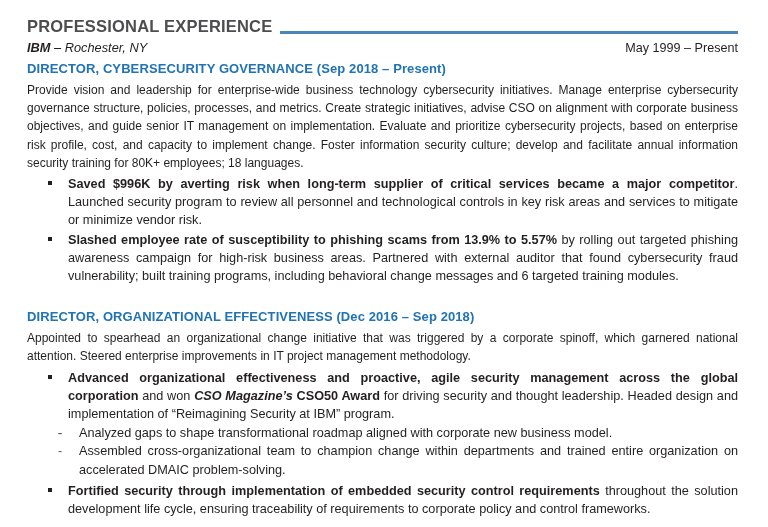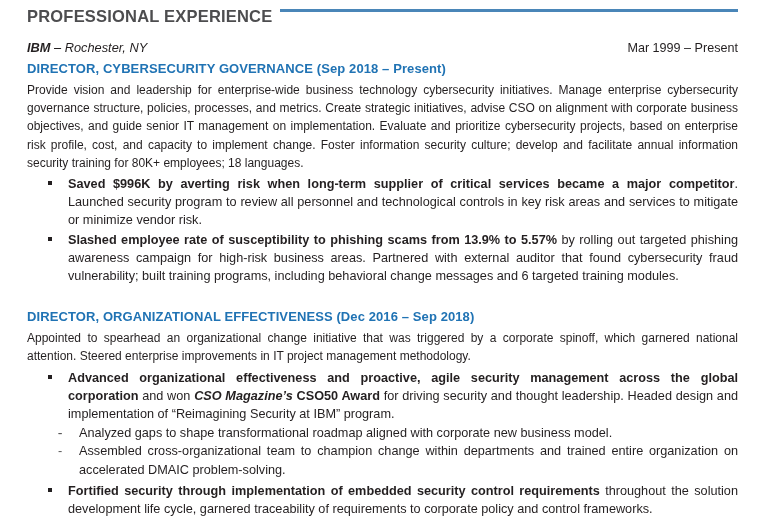--- a/index.html
+++ b/index.html
@@ -20,21 +20,21 @@
     position: relative;
     width: 768px;
     height: 527px;
     box-sizing: border-box;
     padding: 8px 30px 0 27px;
   }
 
   
   .section-header {
     display: flex;
-    align-items: flex-start;
+    align-items: flex-end;
     gap: 8px;
     margin: 0 0 6px 0;
     height: 26px;
   }
   .section-title {
     font-size: 16.5px;
     font-weight: bold;
     letter-spacing: 0.2px;
     color: #4d4d4f;
     white-space: nowrap;
@@ -157,21 +157,21 @@
 
 <div class="page">
 
   <div class="section-header">
     <div class="section-title">PROFESSIONAL EXPERIENCE</div>
     <div class="section-rule"></div>
   </div>
 
   <div class="employer-row">
     <div class="employer"><span class="company">IBM</span><span> – </span><span>Rochester, NY</span></div>
-    <div class="employer-dates">Mar 1999 – Present</div>
+    <div class="employer-dates">May 1999 – Present</div>
   </div>
 
   <div class="job-title">DIRECTOR, CYBERSECURITY GOVERNANCE (Sep 2018 – Present)</div>
 
   <p class="para">Provide vision and leadership for enterprise-wide business technology cybersecurity initiatives. Manage enterprise cybersecurity governance structure, policies, processes, and metrics. Create strategic initiatives, advise CSO on alignment with corporate business objectives, and guide senior IT management on implementation. Evaluate and prioritize cybersecurity projects, based on enterprise risk profile, cost, and capacity to implement change. Foster information security culture; develop and facilitate annual information security training for 80K+ employees; 18 languages.</p>
 
   <ul class="bullets">
     <li class="bullet">
       <span class="marker"><span class="sq"></span></span><span class="b">Saved $996K by averting risk when long-term supplier of critical services became a major competitor</span><span>. Launched security program to review all personnel and technological controls in key risk areas and services to mitigate or minimize vendor risk.</span>
     </li>
@@ -197,17 +197,17 @@
     <li class="subbullet">
       <span class="marker">-</span><span>Analyzed gaps to shape transformational roadmap aligned with corporate new business model.</span>
     </li>
     <li class="subbullet">
       <span class="marker">-</span><span>Assembled cross-organizational team to champion change within departments and trained entire organization on accelerated DMAIC problem-solving.</span>
     </li>
   </ul>
 
   <ul class="bullets">
     <li class="bullet">
-      <span class="marker"><span class="sq"></span></span><span class="b">Fortified security through implementation of embedded security control requirements</span><span> throughout the solution development life cycle, garnered traceability of requirements to corporate policy and control frameworks.</span>
+      <span class="marker"><span class="sq"></span></span><span class="b">Fortified security through implementation of embedded security control requirements</span><span> throughout the solution development life cycle, ensuring traceability of requirements to corporate policy and control frameworks.</span>
     </li>
   </ul>
 
 </div>
 
 </body></html>

